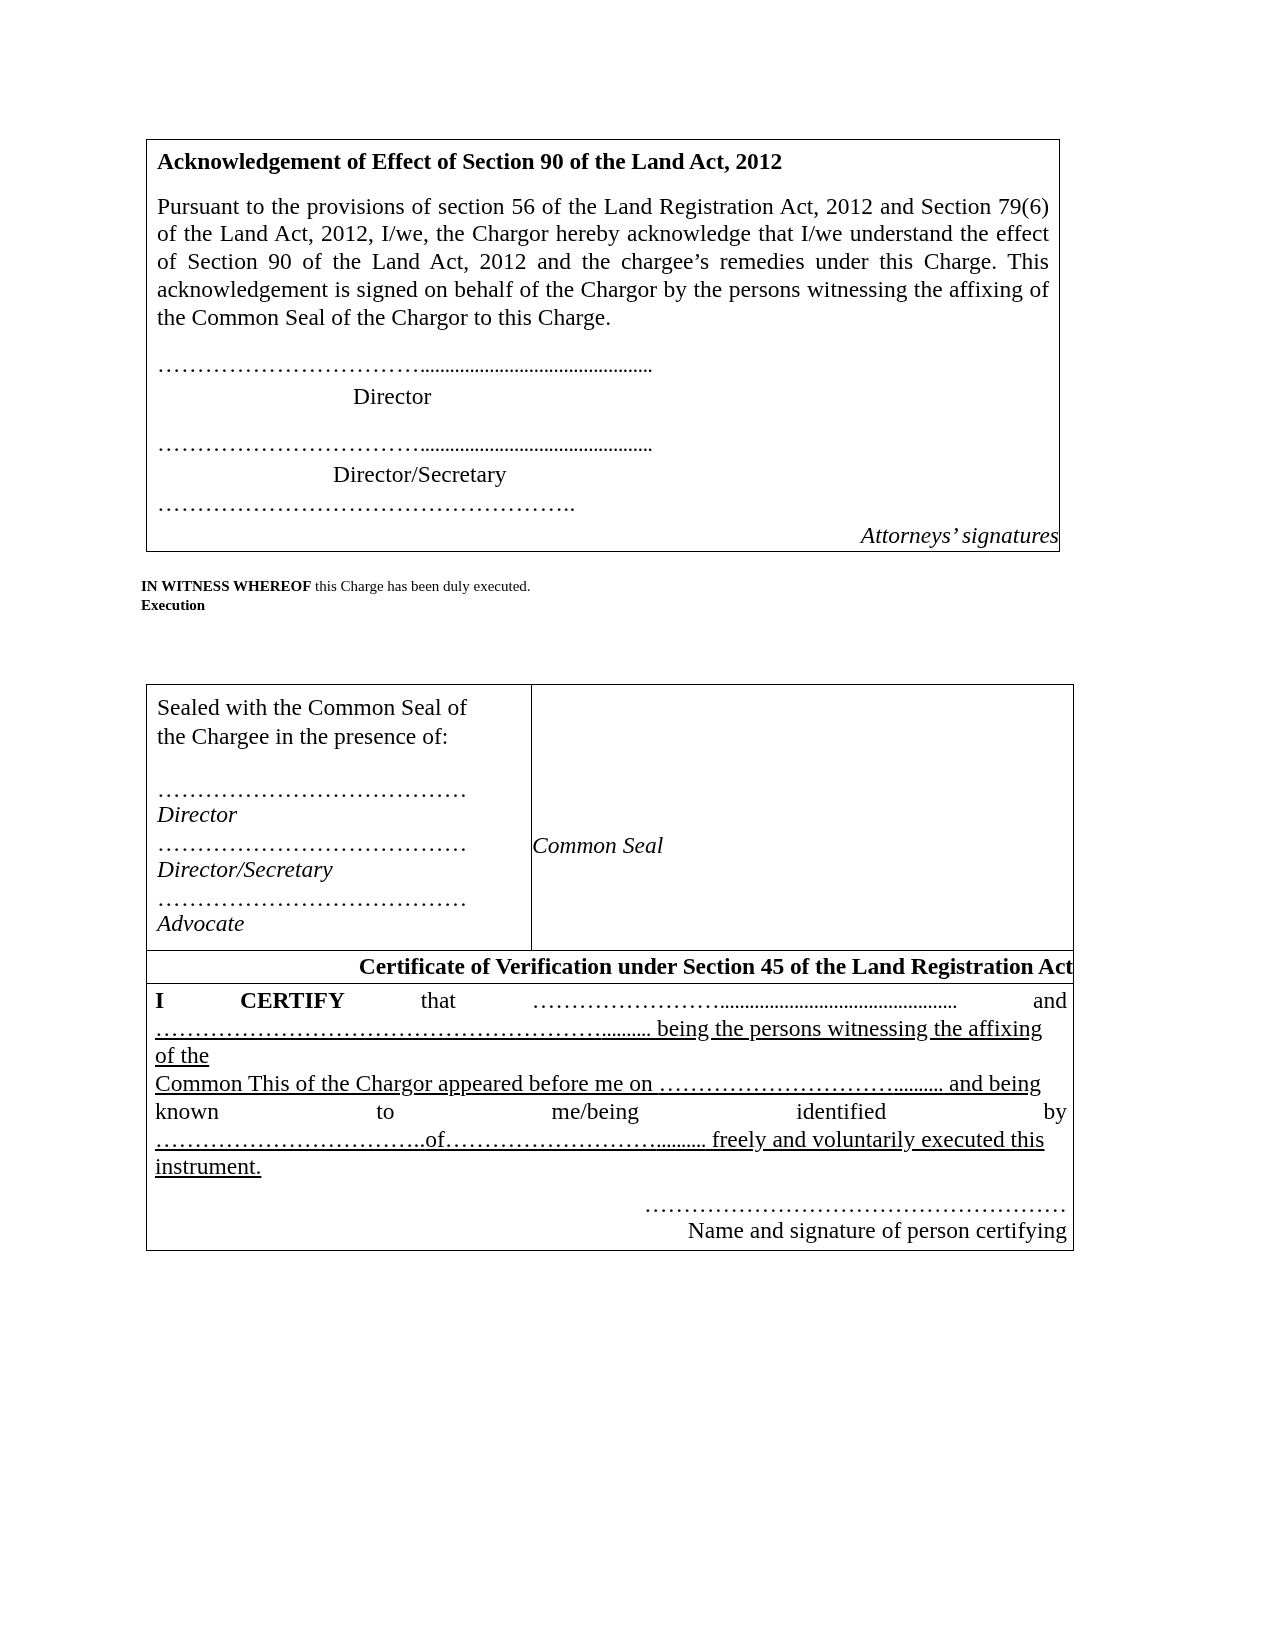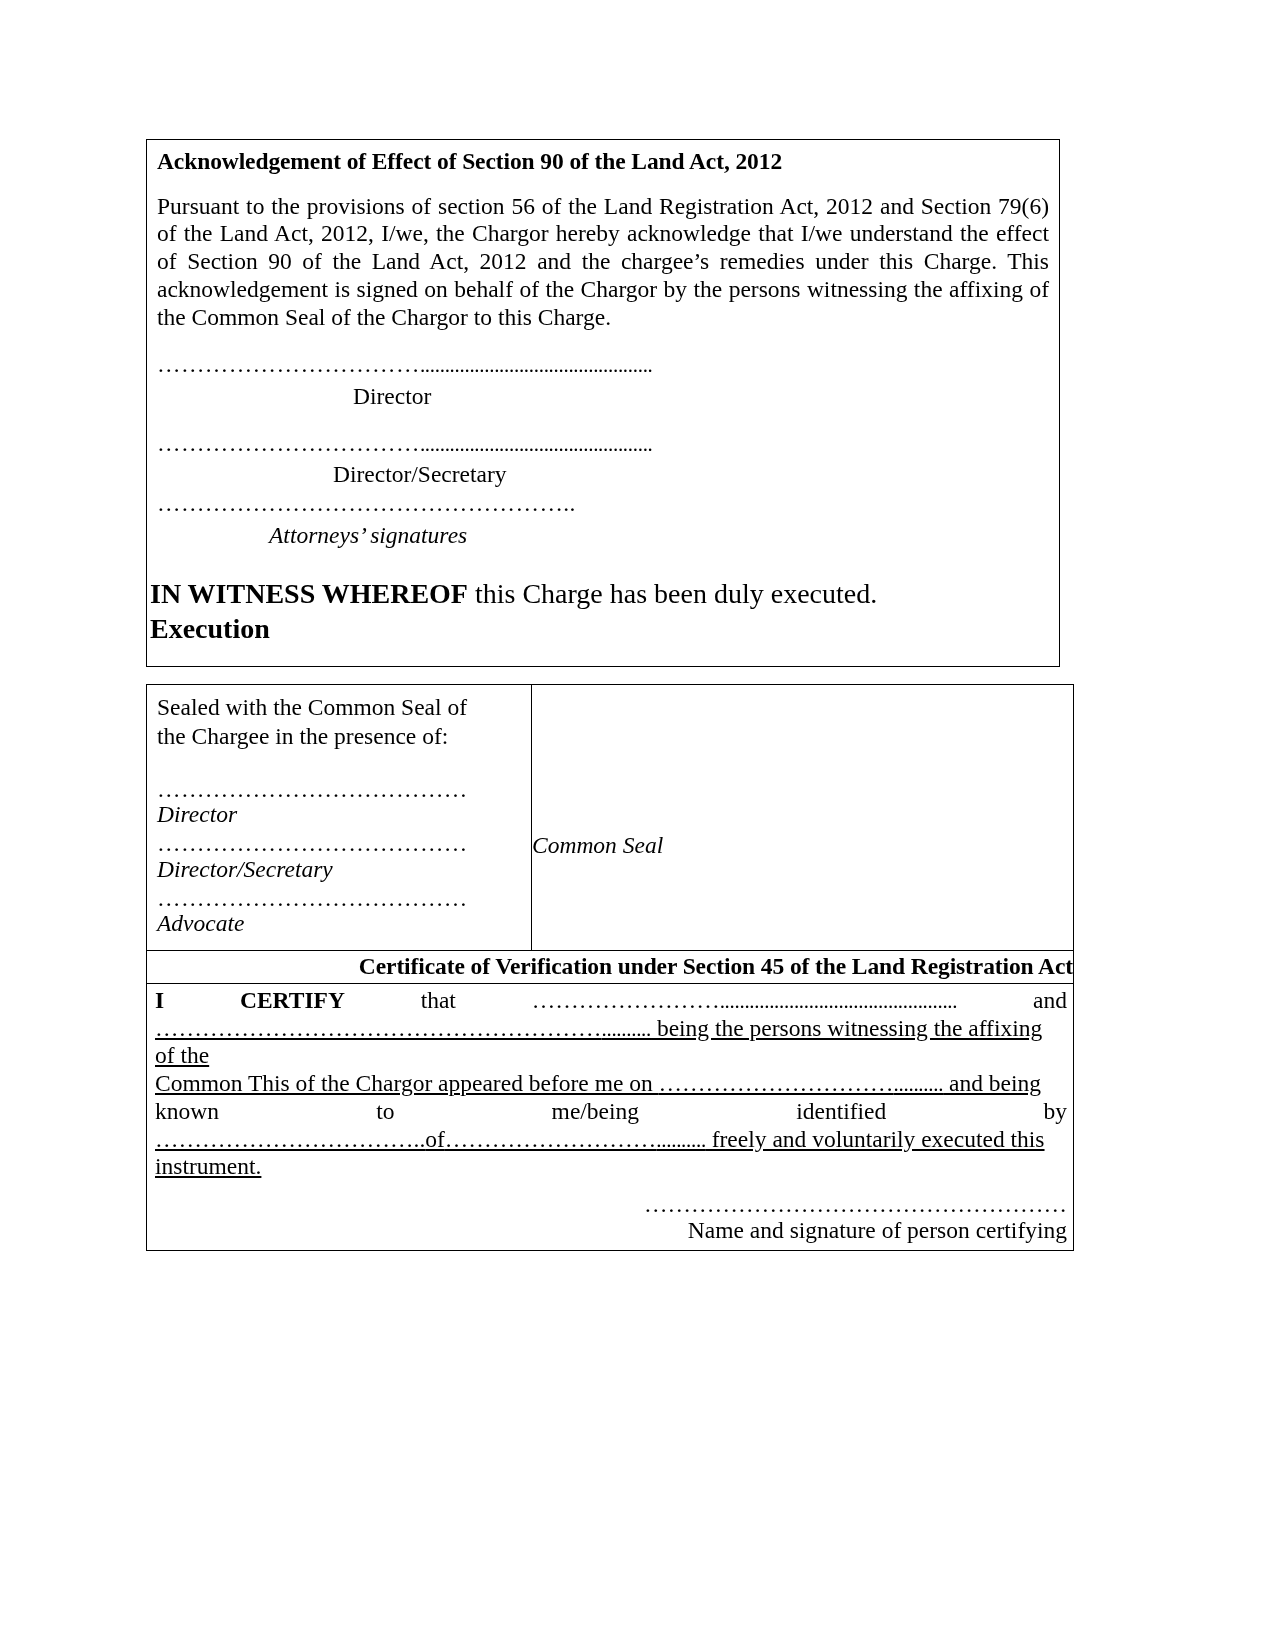--- a/index.html
+++ b/index.html
@@ -17,29 +17,29 @@
   }
   .page {
     position: absolute;
     left: 0; top: 0;
     width: 1275px;
     height: 1651px;
   }
 
   
   .bold { font-weight: bold; }
-  .ital { font-style: italic; }
+  .ital { font-style: italic; text-align: right; }
 
   
   #ack-box {
     position: absolute;
     left: 146px;
     top: 139px;
     width: 914px;
-    height: 528px;
+    height: 413px;
     border: 1.6px solid #000;
     box-sizing: border-box;
   }
   #ack-inner {
     padding: 8px 10px 0 10px;
   }
   #ack-title {
     font-size: 23.5px;
     font-weight: bold;
     line-height: 1.18;
@@ -79,24 +79,24 @@
     width: 912px;
     height: 58px;
     overflow: hidden;
   }
   #attorney-wrap .sig-line { padding-left: 10px; }
   #attorney-wrap .sig-label { padding-left: 122px; }
 
   
   #witness-area {
     position: absolute;
-    left: 150px;
+    left: 141px;
     top: 577px;
     width: 940px;
-    font-size: 28px;
+    font-size: 15px;
     line-height: 1.24;
   }
   #witness-area .ln { white-space: nowrap; }
 
   
   #seal-table {
     position: absolute;
     left: 146px;
     top: 684px;
     width: 928px;

